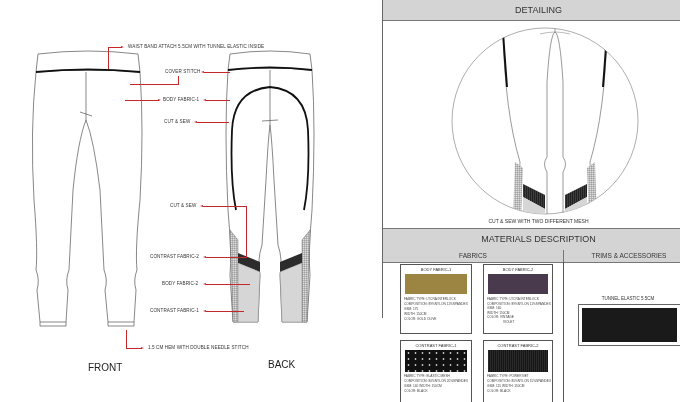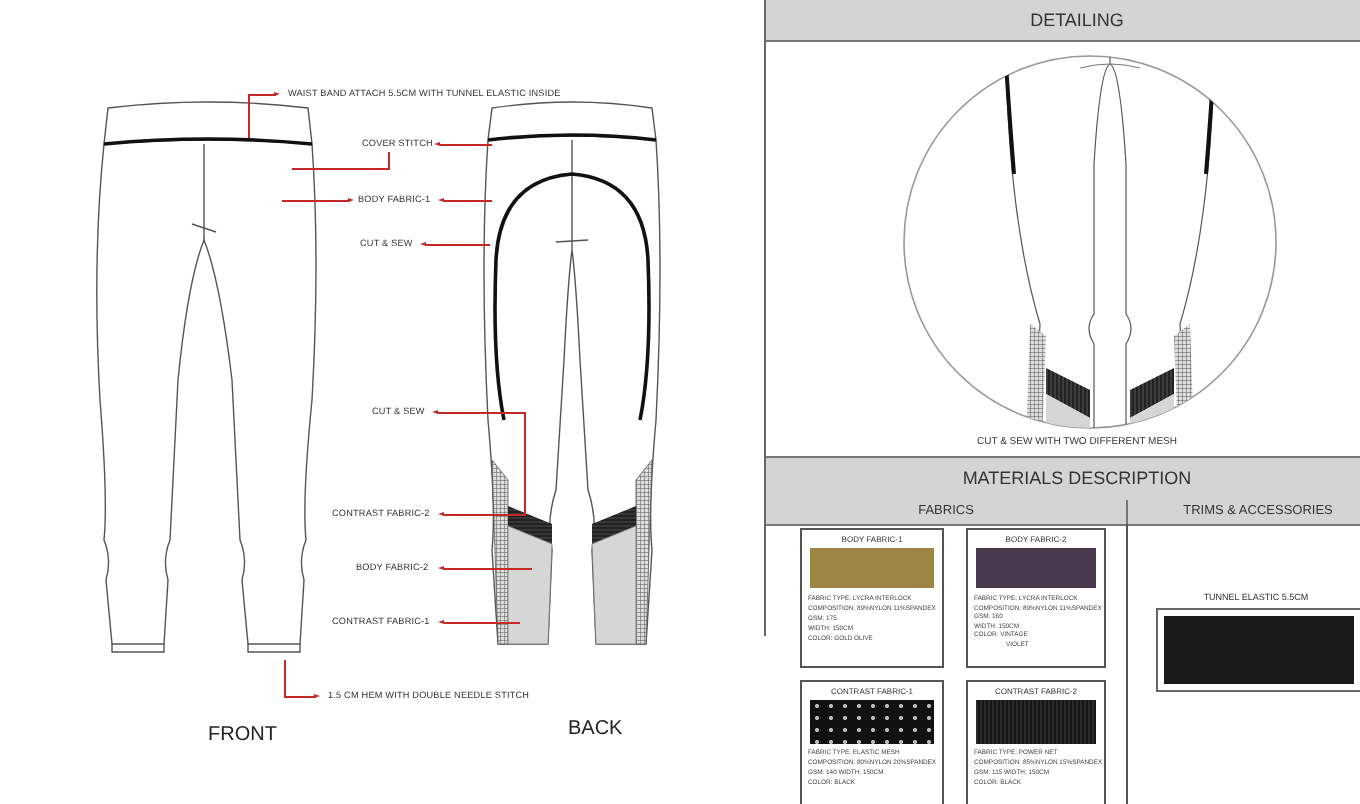--- a/index.html
+++ b/index.html
@@ -14,21 +14,21 @@
   .panel{position:absolute;left:366px;top:0;width:311px;height:318px;border-left:1px solid #666;border-right:1.5px solid #222;margin-left:16px;}
   .hdr{position:absolute;left:0;width:311px;background:#d4d4d4;border-bottom:1px solid #777;border-top:1px solid #777;text-align:center;color:#333;}
   .card{position:absolute;background:#fff;border:1px solid #555;}
   .card-title{font-size:4px;text-align:center;color:#333;margin-top:2px;}
   .swatch{margin:2px auto 0 auto;width:70px;height:20px;}
   .spec{font-size:3.2px;color:#444;padding-left:3px;line-height:5px;}
 </style>
 </head>
 <body>
 
-<div class="abs" style="left:16px;top:0;width:366px;height:402px;">
+<div class="abs" style="left:0;top:0;width:366px;height:402px;">
 
   <svg class="abs" style="left:28px;top:50px;" width="120" height="285" viewBox="0 0 120 285">
     <g fill="none" stroke="#555" stroke-width="0.7">
       <path d="M10 4 Q60 -2 110 4 L112 22 Q60 18 8 22 Z"></path>
       <path d="M8 22 Q2 80 6 150 Q10 200 8 220 Q12 230 9 240 L12 272 L38 272 L40 240 Q37 230 41 220 L45 140 Q50 90 58 70 Q66 90 72 140 L76 220 Q80 230 77 240 L80 272 L106 272 L108 240 Q105 230 109 220 Q107 200 112 150 Q116 80 112 22"></path>
       <path d="M12 272 L12 276 L38 276 L38 272 M80 272 L80 276 L106 276 L106 272"></path>
       <line x1="58" y1="22" x2="58" y2="70"></line>
       <line x1="52" y1="62" x2="64" y2="66"></line>
     </g>
     <path d="M8 22 Q60 17 112 22" stroke="#111" stroke-width="1.8" fill="none"></path>

